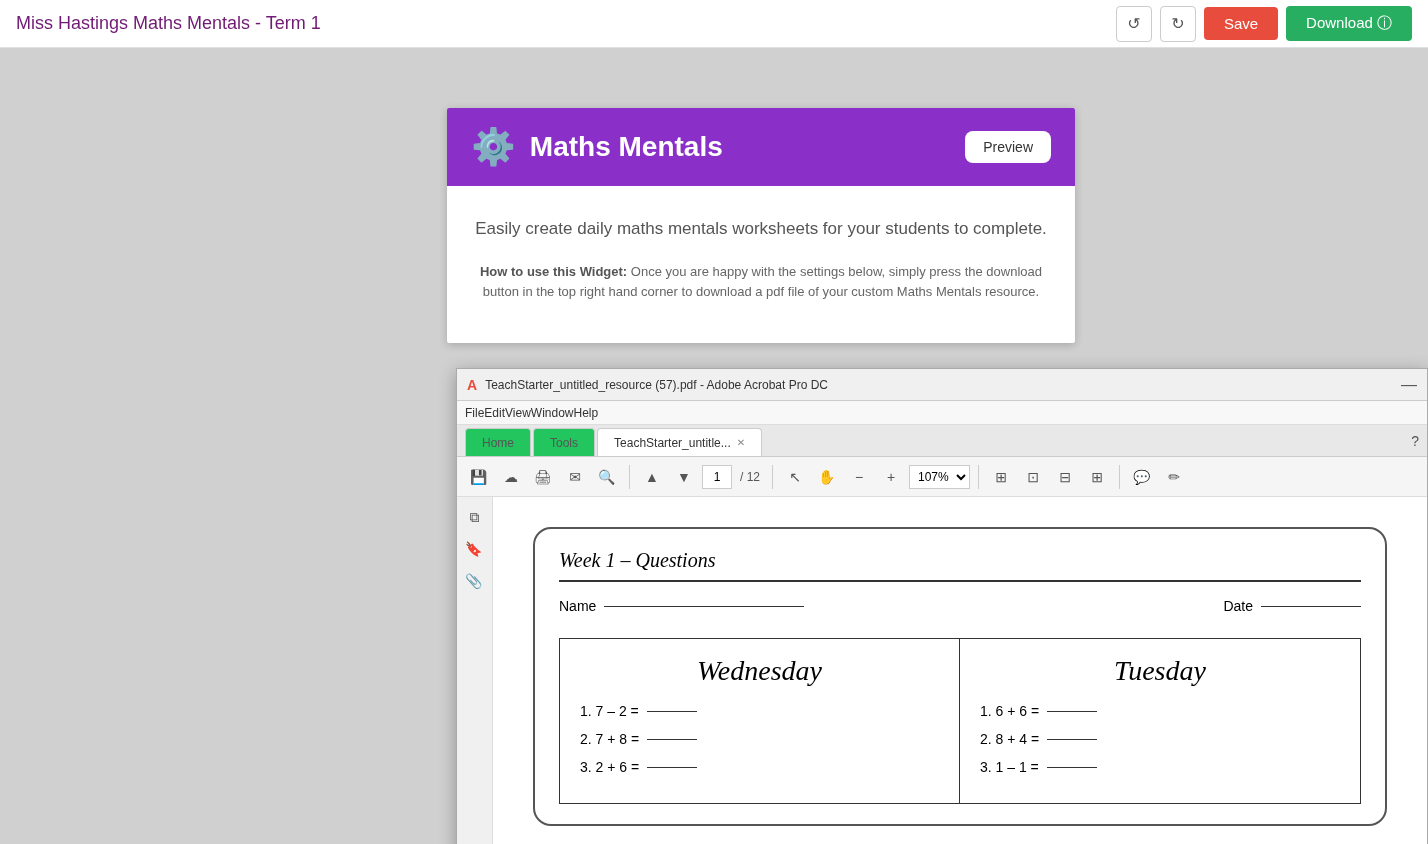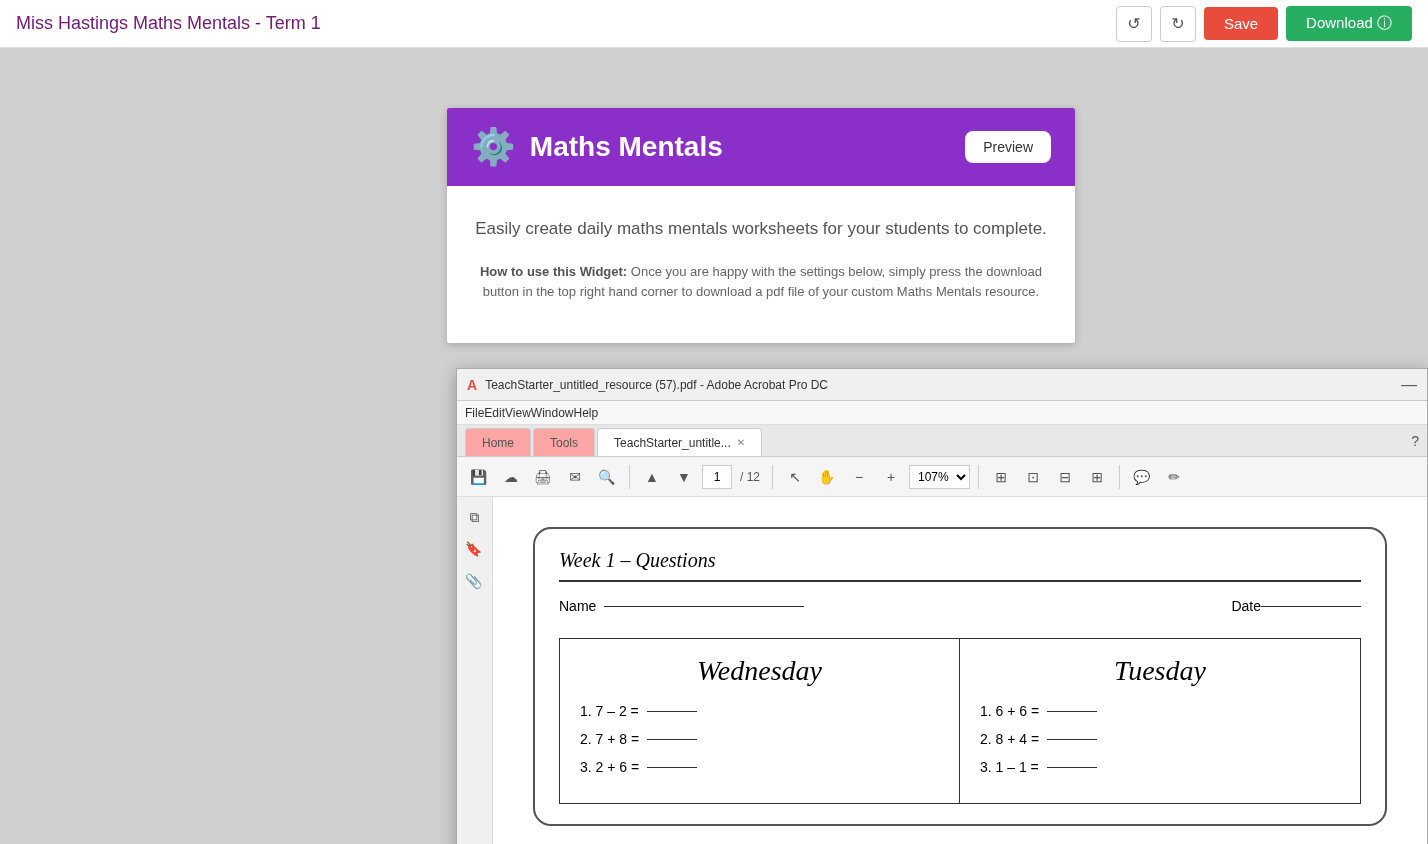--- a/index.html
+++ b/index.html
@@ -213,21 +213,21 @@
       align-items: flex-end;
       padding: 0 8px;
       gap: 2px;
     }
     .pdf-tab {
       height: 28px;
       padding: 0 16px;
       border: 1px solid #ccc;
       border-bottom: none;
       border-radius: 4px 4px 0 0;
-      background: #fca5a5;
+      background: #22c55e;
       font-size: 12px;
       display: flex;
       align-items: center;
       cursor: pointer;
       color: #555;
     }
     .pdf-tab.active {
       background: #fff;
       color: #333;
       font-weight: 500;
@@ -361,20 +361,21 @@
       font-size: 14px;
     }
     .pdf-underline {
       display: inline-block;
       width: 200px;
       border-bottom: 1px solid #333;
     }
     .pdf-date-line {
       display: flex;
       align-items: center;
+      gap: 8px;
       font-size: 14px;
     }
     .pdf-date-underline {
       display: inline-block;
       width: 100px;
       border-bottom: 1px solid #333;
     }
 
     
     .pdf-days {

